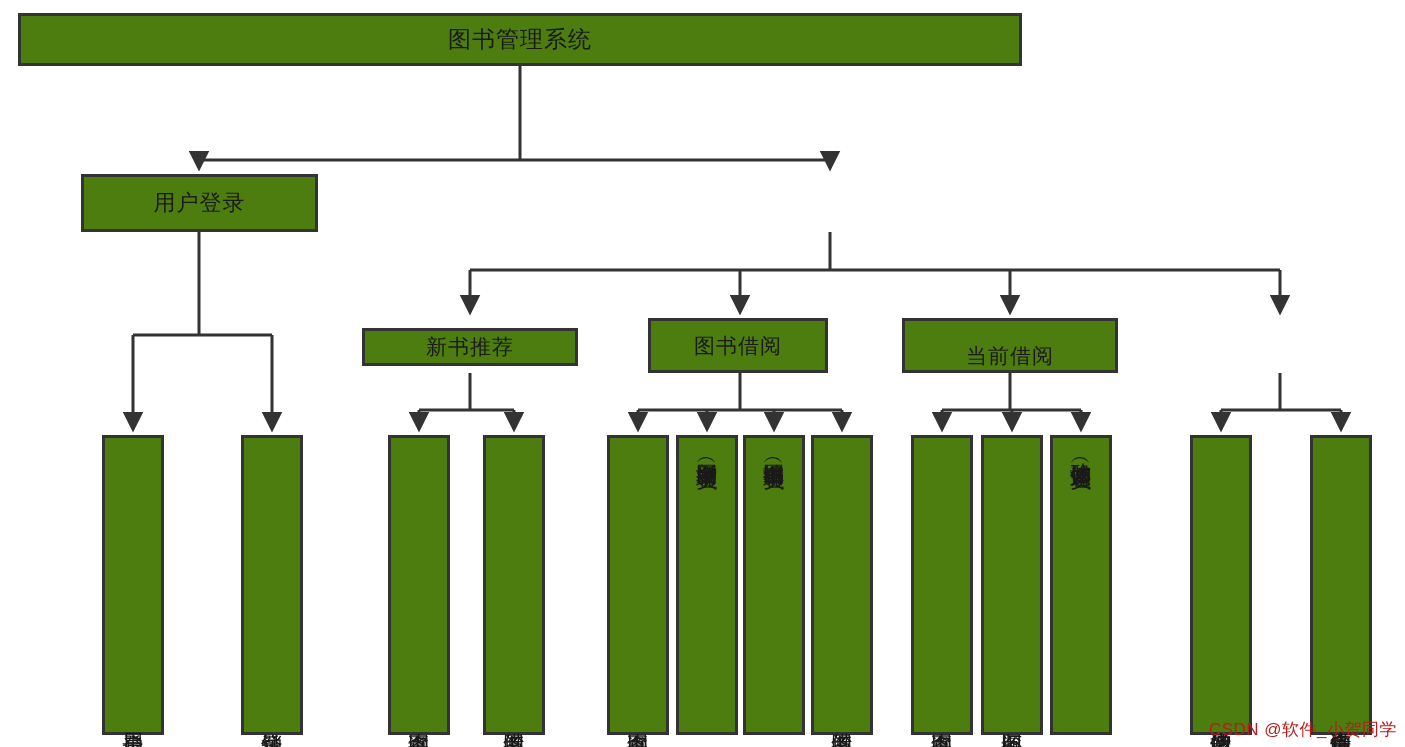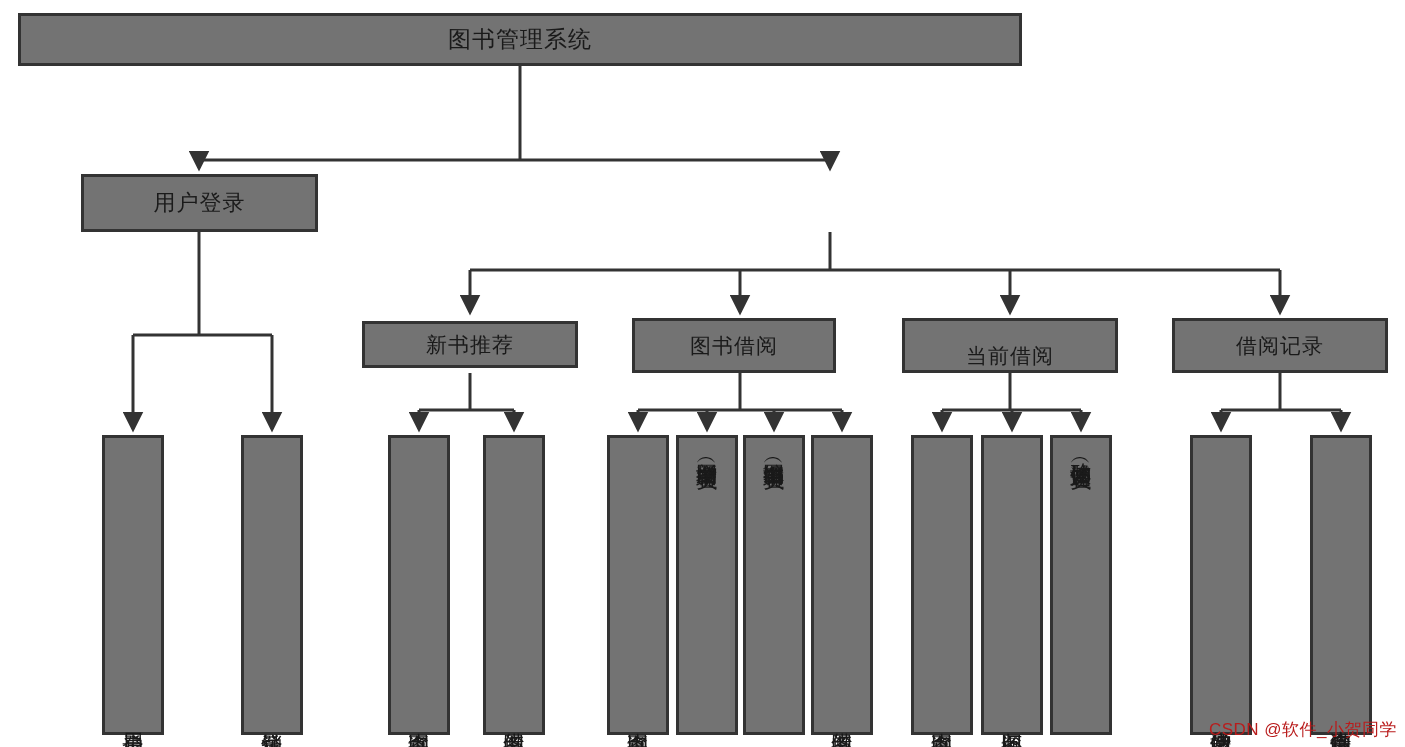--- a/index.html
+++ b/index.html
@@ -20,21 +20,21 @@
   #edges {
     position: absolute;
     left: 0;
     top: 0;
     width: 1405px;
     height: 747px;
   }
   .node {
     position: absolute;
     box-sizing: border-box;
-    background: #737373;
+    background: #4d7c0f;
     border: 3px solid #333333;
     display: flex;
     align-items: center;
     justify-content: center;
     color: #1a1a1a;
   }
   .node-root {
     font-size: 23px;
   }
   .node-l1 {
@@ -132,32 +132,29 @@
   </svg>
 
   <div class="node node-root" style="left:18px; top:13px; width:1004px; height:53px;">
     <span class="htext">图书管理系统</span>
   </div>
 
   <div class="node node-l1" style="left:81px; top:174px; width:237px; height:58px;">
     <span class="htext">用户登录</span>
   </div>
 
-  <div class="node node-l2" style="left:362px; top:321px; width:216px; height:47px;">
+  <div class="node node-l2" style="left:362px; top:328px; width:216px; height:38px;">
     <span class="htext">新书推荐</span>
   </div>
-  <div class="node node-l2" style="left:632px; top:318px; width:204px; height:55px;">
+  <div class="node node-l2" style="left:648px; top:318px; width:180px; height:55px;">
     <span class="htext">图书借阅</span>
   </div>
   <div class="node node-l2" style="left:902px; top:318px; width:216px; height:55px;align-items:flex-end;">
     <span class="htext">当前借阅</span>
   </div>
-  <div class="node node-l2" style="left:1172px; top:318px; width:216px; height:55px;">
-    <span class="htext">借阅记录</span>
-  </div>
 
   <div class="node node-leaf" style="left:102px; top:435px; width:62px; height:300px;">
     <span class="vtext">用户登录</span>
   </div>
   <div class="node node-leaf" style="left:241px; top:435px; width:62px; height:300px;">
     <span class="vtext">注销登录</span>
   </div>
 
   <div class="node node-leaf" style="left:388px; top:435px; width:62px; height:300px;">
     <span class="vtext">查询图书</span>

